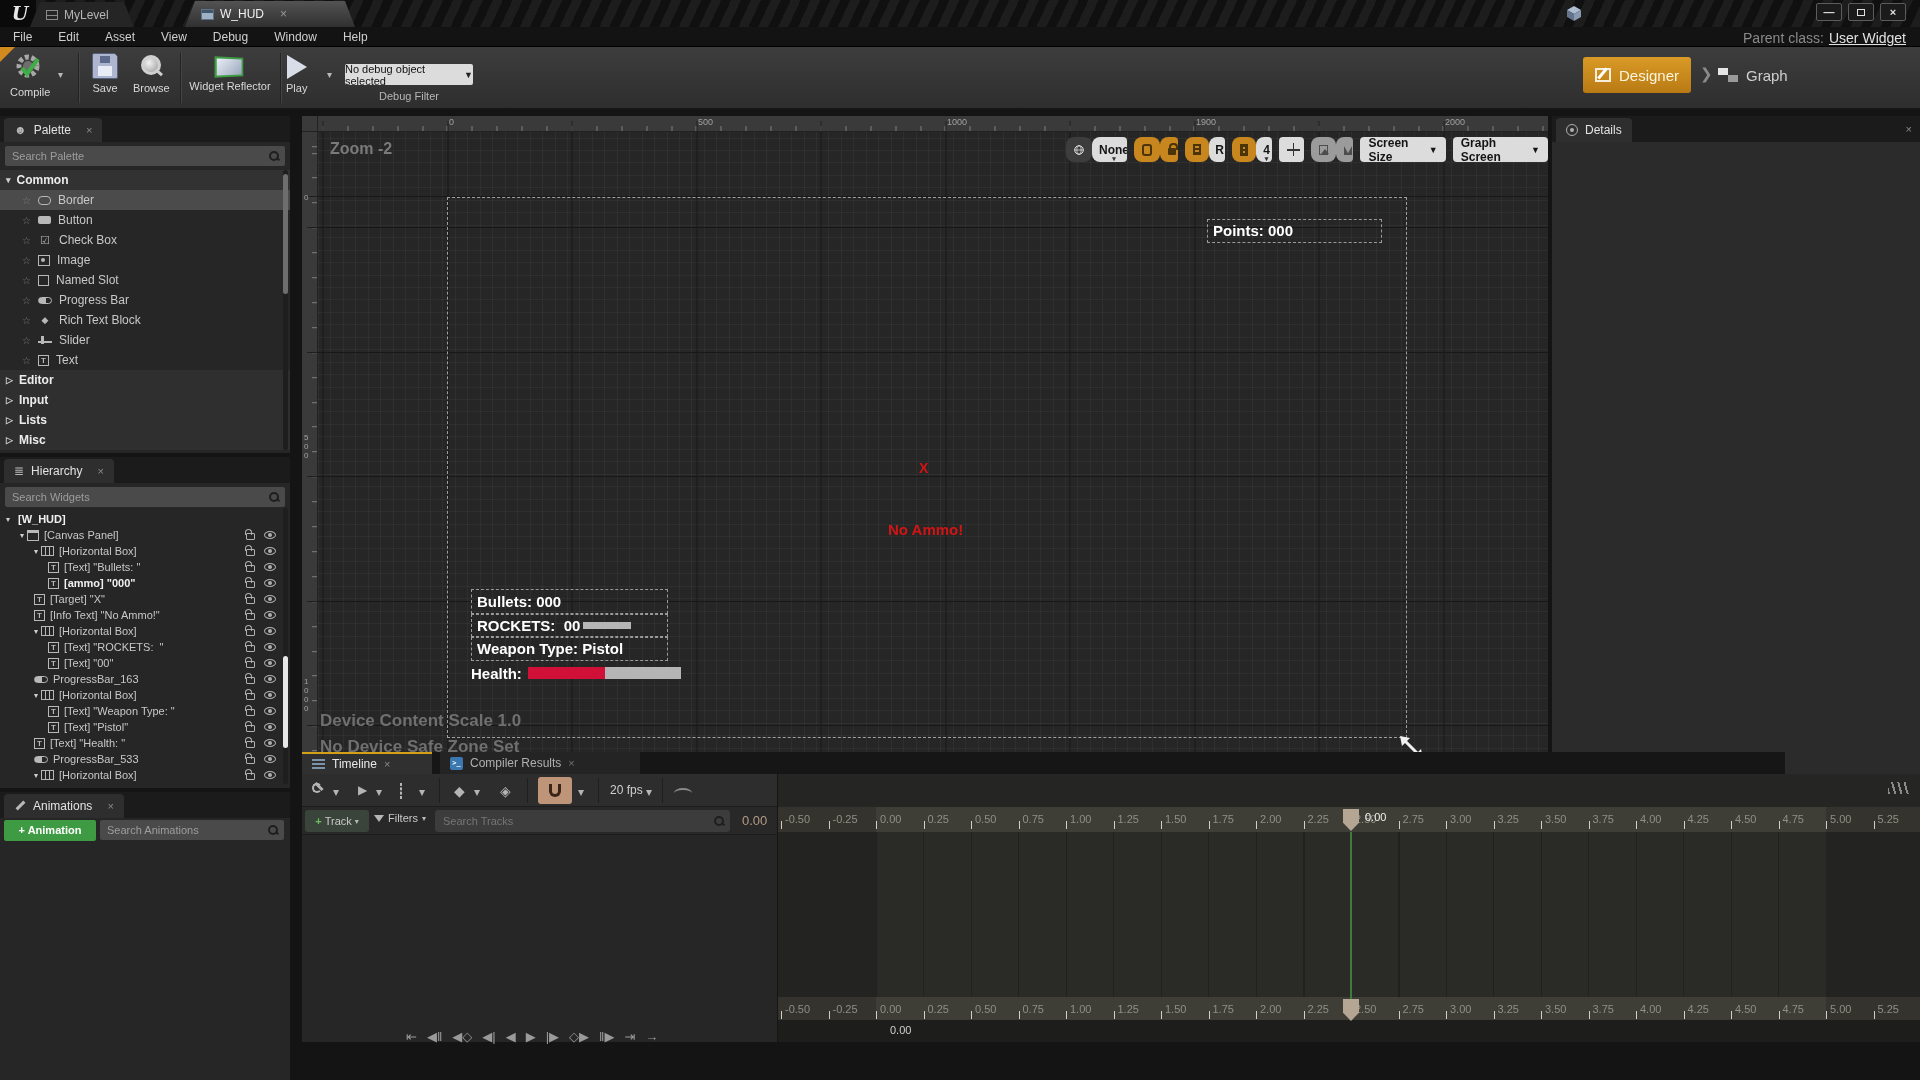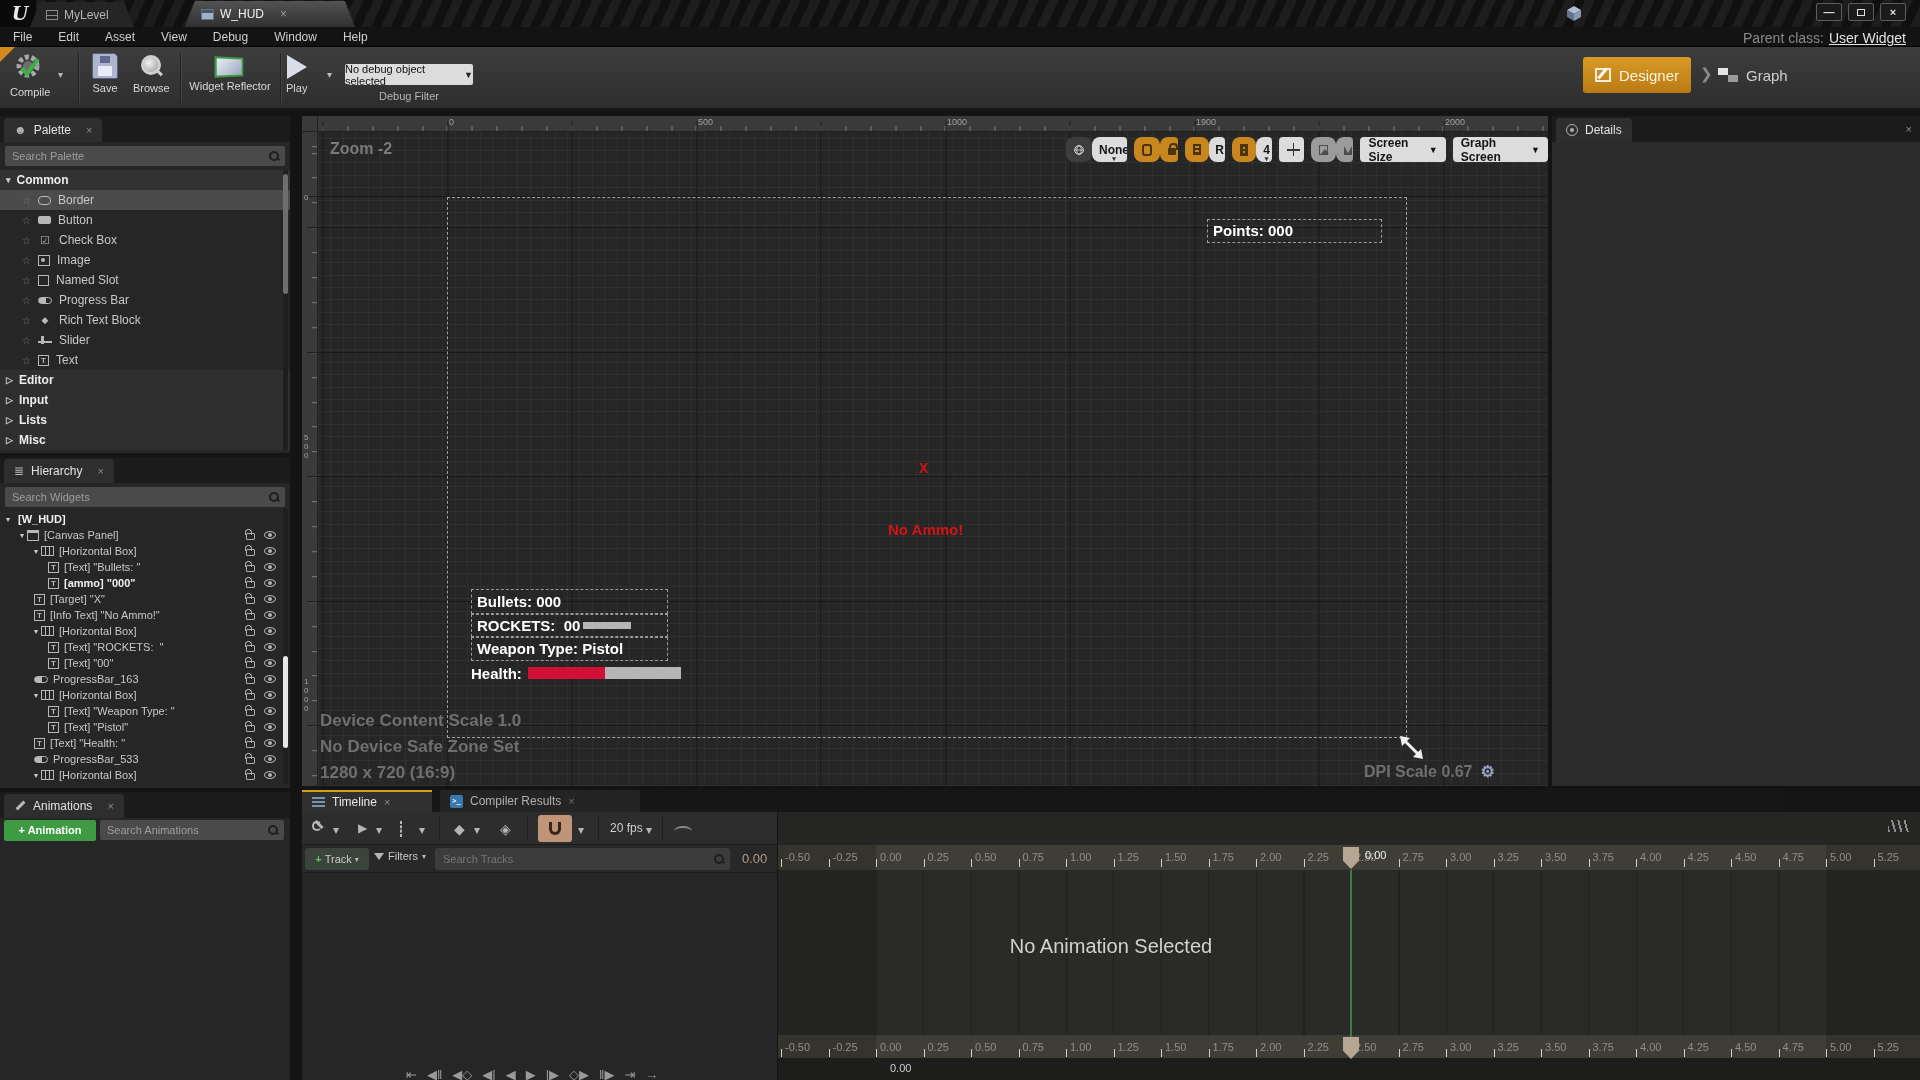--- a/index.html
+++ b/index.html
@@ -194,21 +194,21 @@
   .flip-i::after{content:"";position:absolute;right:0;bottom:0;border-right:5px solid #4d4d4d;border-top:9px solid transparent}
   .resizearrow{position:absolute;width:28px;height:26px}
 
   
   .detailsbody{position:absolute;left:0;top:26px;right:0;bottom:0;background:#2b2b2b}
   .panelx{position:absolute;right:8px;top:7px;color:#8a8a8a;font-size:11px}
   .details-i{width:12px;height:12px;border-radius:50%;border:1.5px solid #b0b0b0;position:relative}
   .details-i::before{content:"";position:absolute;left:3px;top:3px;width:4px;height:4px;background:#b0b0b0;border-radius:50%}
 
   
-  .timeline{position:absolute;left:302px;top:790px;width:1483px;height:290px;background:#14532d}
+  .timeline{position:absolute;left:302px;top:752px;width:1483px;height:290px;background:#14532d}
   .tl-tabbar{position:absolute;left:0;top:0;width:100%;height:22px;background:#161616}
   .tl-tab{position:absolute;top:0;height:22px;display:flex;align-items:center;gap:7px;padding:0 10px;font-size:12px}
   .tl-tab.active{background:#303030;border-top:2px solid #d4a017;color:#e8e8e8}
   .tl-tab.inactive{background:#242424;color:#b0b0b0}
   .tl-icon{width:13px;height:10px;background:repeating-linear-gradient(#7c94aa 0 2px,transparent 2px 4px)}
   .cr-icon{width:13px;height:13px;background:#3b78b0;border-radius:2px;color:#fff;
     font:bold 7px/13px "DejaVu Sans Mono",monospace;text-align:center}
   .tl-left{position:absolute;left:0;top:22px;width:475px;height:268px;background:#262626}
   .tl-toolbar{position:absolute;left:0;top:0;width:475px;height:33px;background:#2d2d2d;border-bottom:1px solid #1c1c1c}
   .tl-trackrow{position:absolute;left:0;top:33px;width:475px;height:28px;background:#282828;border-bottom:1px solid #1c1c1c}
@@ -914,16 +914,15 @@
       <div class="tl-bottomstrip">
         <span class="phlabel" style="left:112px;top:4px;color:#cfcfcf">0.00</span>
       </div>
       <div class="greenline"></div>
 
       <div class="phmark" style="top:35px"></div>
       <span class="phlabel" style="left:587px;top:37px">0.00</span>
       <div class="phmark" style="top:225px"></div>
     </div>
 
-    <div class="noanim">No Animation Selected</div>
   </div>
 
 </div>
 
 </body></html>

